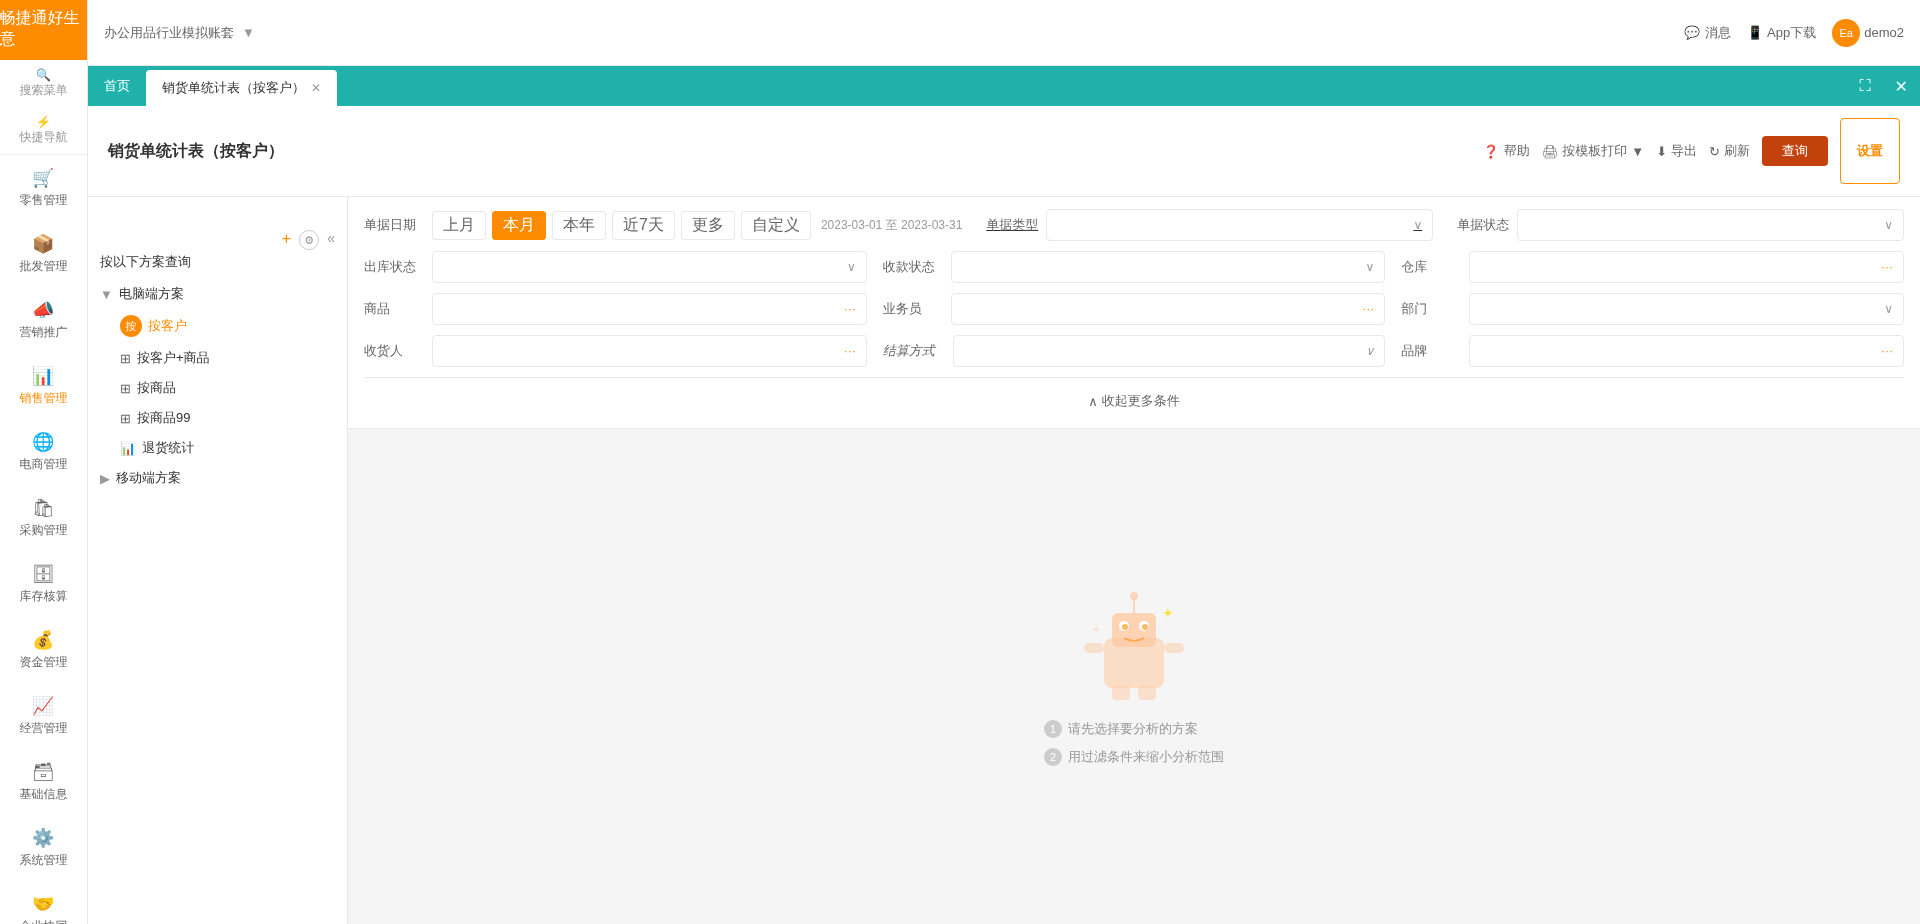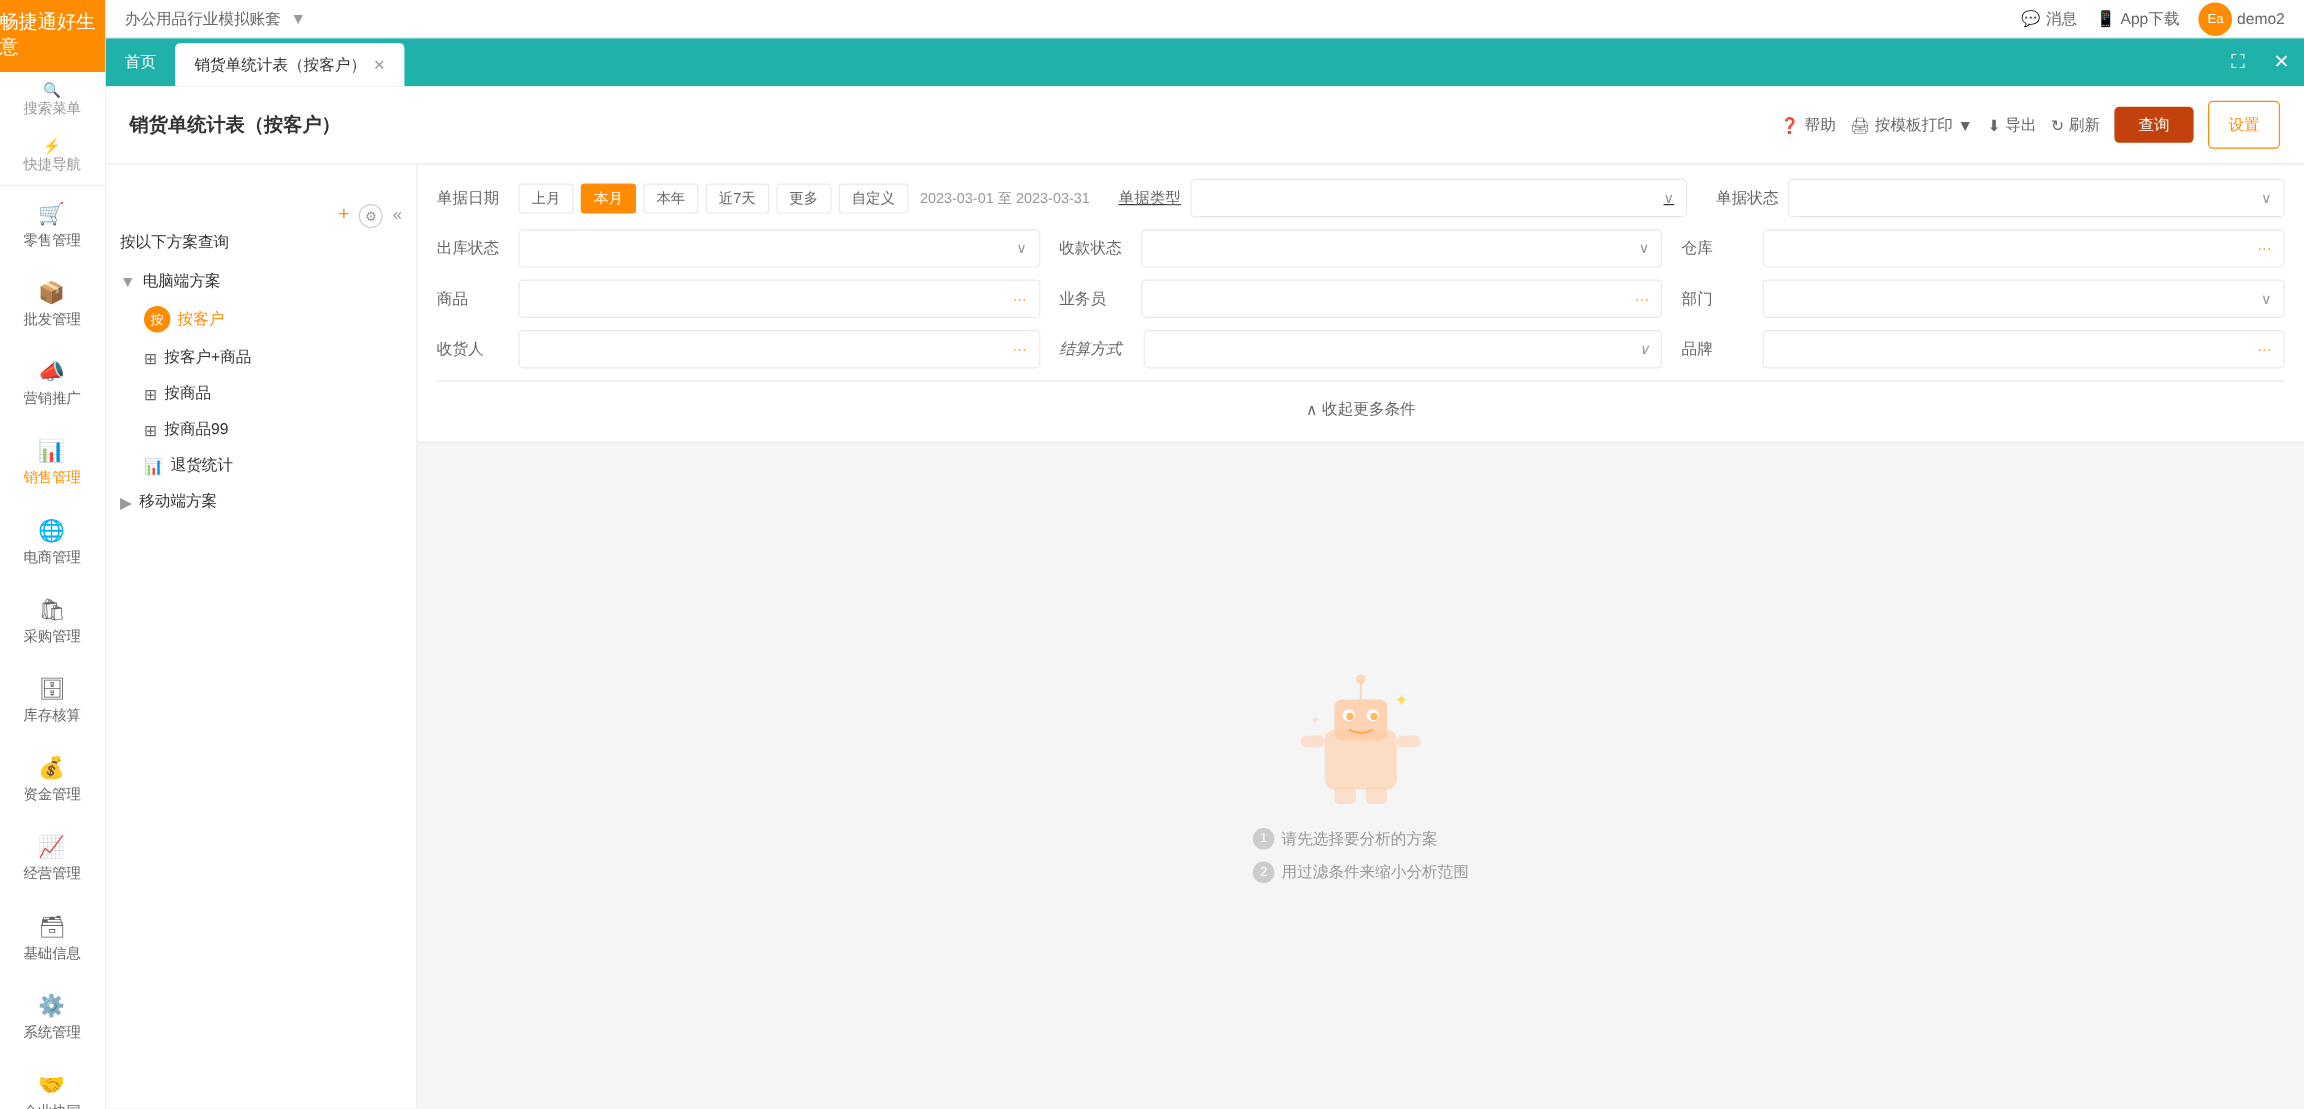--- a/index.html
+++ b/index.html
@@ -14,21 +14,21 @@
     .sidebar-item { width: 100%; padding: 12px 0; display: flex; flex-direction: column; align-items: center; cursor: pointer; color: #666; font-size: 12px; border-bottom: none; }
     .sidebar-item.active { color: #ff8c00; }
     .sidebar-item .s-icon { font-size: 18px; margin-bottom: 3px; }
     .search-menu { padding: 8px 0; display: flex; flex-direction: column; align-items: center; color: #999; font-size: 12px; cursor: pointer; }
     .quick-nav { padding: 8px 0; display: flex; flex-direction: column; align-items: center; color: #999; font-size: 12px; cursor: pointer; border-bottom: 1px solid #f0f0f0; }
 
     
     .main-area { flex: 1; display: flex; flex-direction: column; height: 924px; overflow: hidden; }
 
     
-    .top-header { height: 32px; background: #fff; border-bottom: 1px solid #e8e8e8; display: flex; align-items: center; justify-content: space-between; padding: 0 16px; flex-shrink: 0; }
+    .top-header { height: 66px; background: #fff; border-bottom: 1px solid #e8e8e8; display: flex; align-items: center; justify-content: space-between; padding: 0 16px; flex-shrink: 0; }
     .header-left { display: flex; align-items: center; gap: 8px; color: #666; font-size: 13px; }
     .header-right { display: flex; align-items: center; gap: 16px; color: #666; font-size: 13px; }
     .header-right-item { display: flex; align-items: center; gap: 4px; cursor: pointer; }
     .avatar { width: 28px; height: 28px; border-radius: 50%; background: #ff8c00; display: flex; align-items: center; justify-content: center; color: #fff; font-size: 11px; }
 
     
     .tab-bar { height: 40px; background: #20b2aa; display: flex; align-items: center; padding: 0 0; flex-shrink: 0; }
     .tab-item { height: 50px; padding: 0 16px; display: flex; align-items: center; gap: 6px; cursor: pointer; color: rgba(255,255,255,0.8); font-size: 13px; white-space: nowrap; }
     .tab-item.home { color: #fff; }
     .tab-item.active { background: #fff; color: #333; border-radius: 4px 4px 0 0; margin-top: 4px; height: 36px; }
@@ -37,21 +37,21 @@
 
     
     .page-content { flex: 1; display: flex; flex-direction: column; overflow: hidden; background: #f5f5f5; }
 
     
     .page-header { background: #fff; padding: 12px 20px; display: flex; align-items: center; justify-content: space-between; border-bottom: 1px solid #e8e8e8; flex-shrink: 0; }
     .page-title { font-size: 16px; font-weight: bold; color: #333; }
     .page-actions { display: flex; align-items: center; gap: 12px; }
     .action-btn { display: flex; align-items: center; gap: 4px; color: #666; font-size: 13px; cursor: pointer; }
     .query-btn { background: #c2410c; color: #fff; border: none; padding: 6px 20px; border-radius: 4px; cursor: pointer; font-size: 13px; }
-    .set-btn { background: #fff; color: #ff8c00; border: 1px solid #ff8c00; padding: 10px 16px; border-radius: 4px; cursor: pointer; font-size: 13px; }
+    .set-btn { background: #fff; color: #ff8c00; border: 1px solid #ff8c00; padding: 23px 16px; border-radius: 4px; cursor: pointer; font-size: 13px; font-weight: bold; }
 
     
     .content-body { flex: 1; display: flex; overflow: hidden; }
 
     
     .left-panel { width: 260px; background: #fff; border-right: 1px solid #e8e8e8; flex-shrink: 0; padding: 12px 0; overflow-y: auto; }
     .panel-header { display: flex; align-items: center; justify-content: space-between; padding: 0 12px 8px; }
     .panel-title { font-size: 13px; color: #333; margin-top: 44px; }
     .panel-icons { display: flex; gap: 8px; color: #999; font-size: 14px; }
     .panel-icon { cursor: pointer; }
@@ -62,21 +62,21 @@
 
     
     .right-panel { flex: 1; display: flex; flex-direction: column; background: #f5f5f5; overflow: hidden; }
 
     
     .filter-area { background: #fff; padding: 12px 16px; margin: 0; border-bottom: 1px solid #e8e8e8; flex-shrink: 0; }
     .filter-row { display: flex; align-items: center; gap: 16px; margin-bottom: 10px; }
     .filter-row:last-child { margin-bottom: 0; }
     .filter-label { color: #666; font-size: 13px; width: 60px; flex-shrink: 0; }
     .date-btns { display: flex; align-items: center; gap: 6px; }
-    .date-btn { padding: 3px 10px; border: 1px solid #e8e8e8; border-radius: 3px; cursor: pointer; font-size: 12px; color: #666; background: #fff; }
+    .date-btn { padding: 3px 10px; border: 1px solid #e8e8e8; border-radius: 3px; cursor: pointer; font-size: 16px; color: #666; background: #fff; }
     .date-btn.active { background: #ff8c00; color: #fff; border-color: #ff8c00; }
     .date-range { font-size: 12px; color: #999; margin-left: 4px; }
     .filter-select { flex: 1; height: 32px; border: 1px solid #e8e8e8; border-radius: 4px; padding: 0 10px; display: flex; align-items: center; justify-content: space-between; cursor: pointer; background: #fff; }
     .filter-select-text { color: #ccc; font-size: 13px; }
     .filter-select-icon { color: #999; font-size: 12px; }
     .collapse-btn { display: flex; align-items: center; justify-content: center; gap: 4px; color: #666; font-size: 13px; cursor: pointer; padding: 6px 0; }
 
     
     .empty-state { flex: 1; display: flex; flex-direction: column; align-items: center; justify-content: center; gap: 12px; padding: 60px; }
     .empty-icon { width: 120px; height: 120px; display: flex; align-items: center; justify-content: center; }

